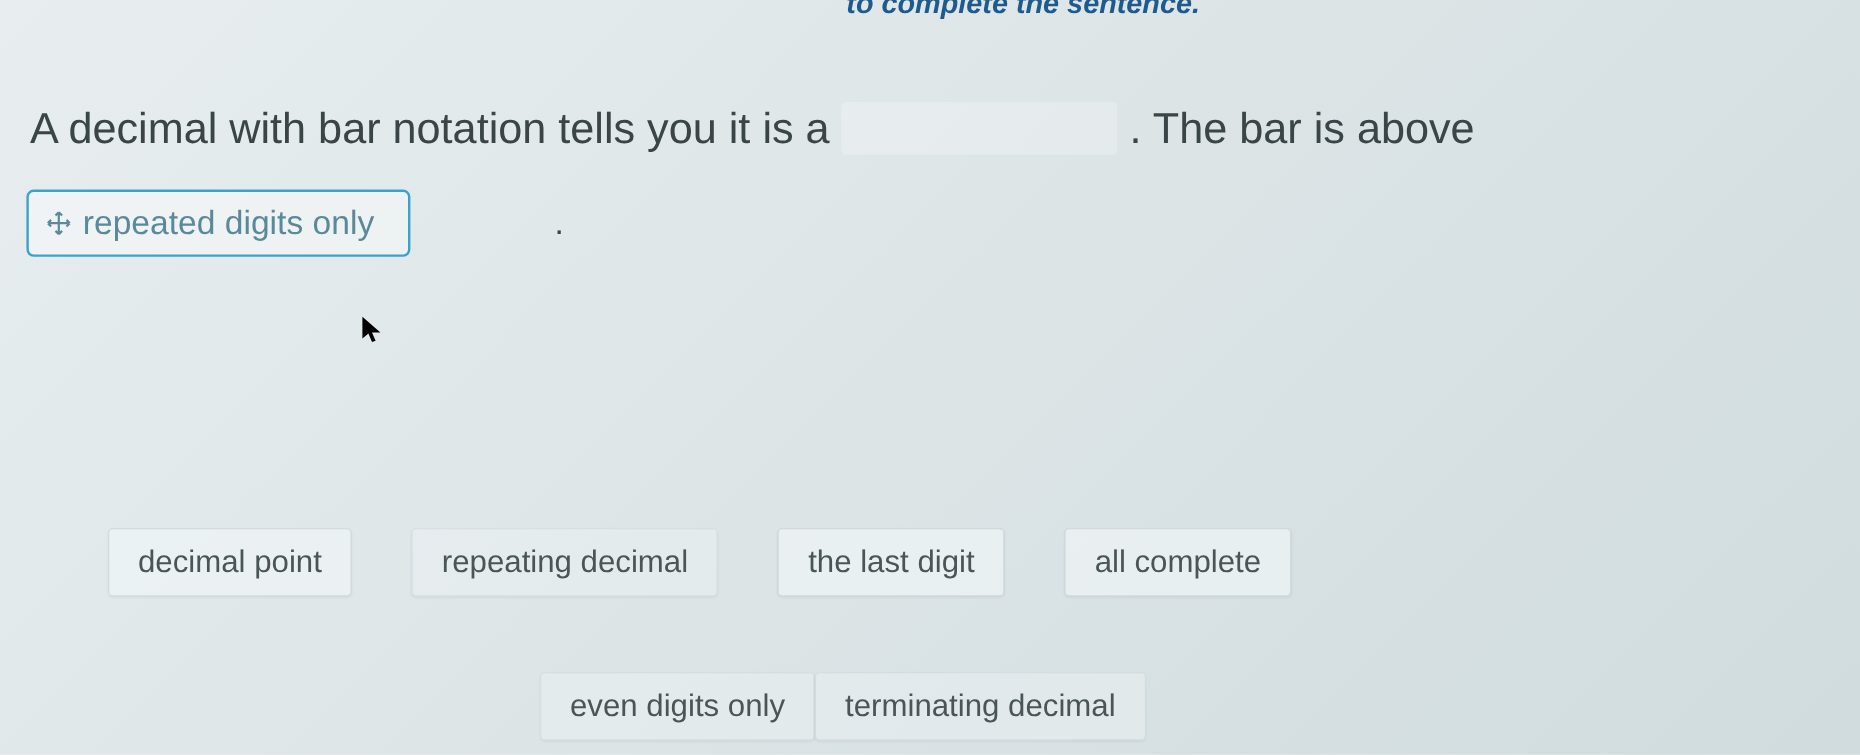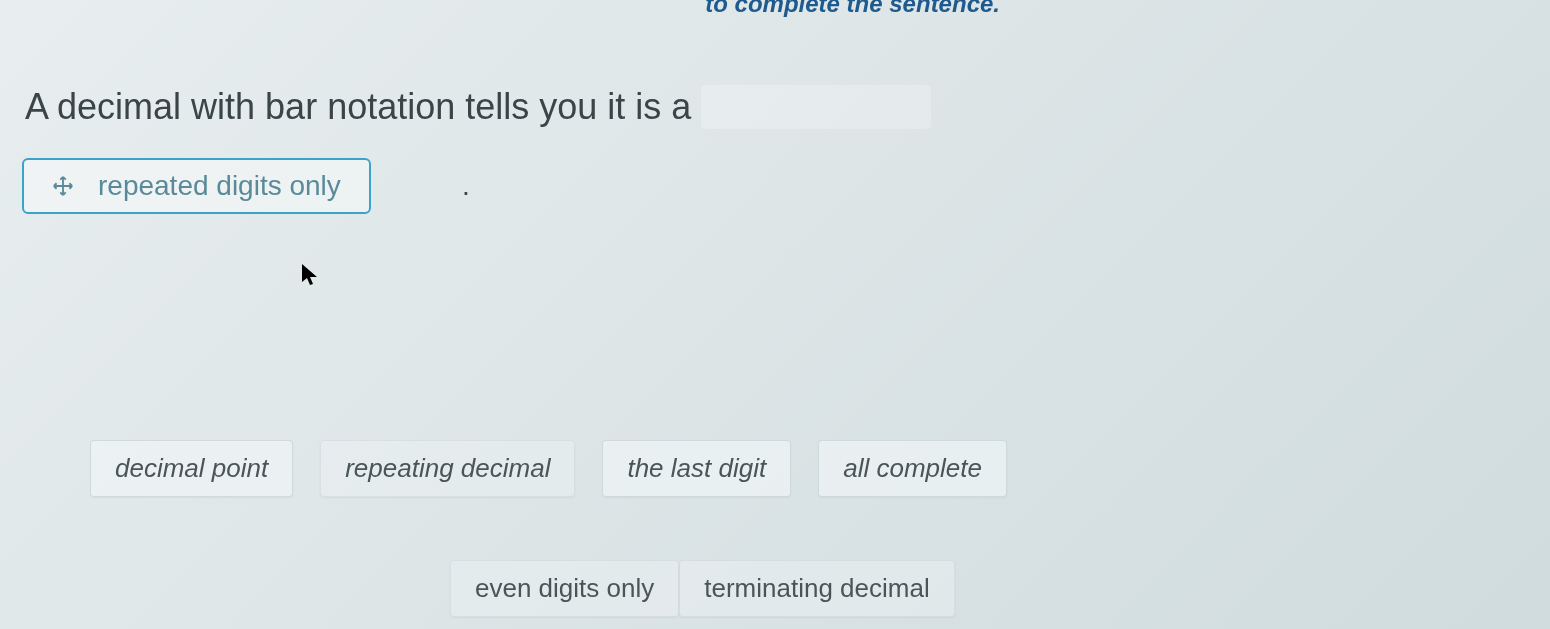--- a/index.html
+++ b/index.html
@@ -50,24 +50,24 @@
       border-radius: 4px;
       vertical-align: middle;
     }
     .placed-answer {
       position: absolute;
       top: 158px;
       left: 22px;
       border: 2px solid #3ba3c9;
       border-radius: 6px;
       background: rgba(255,255,255,0.4);
-      padding: 10px 28px 10px 28px;
+      padding: 10px 28px 10px 14px;
       display: flex;
       align-items: center;
-      gap: 24px;
+      gap: 9px;
       color: #5a8a9a;
       font-size: 28px;
       cursor: move;
     }
     .move-icon {
       color: #5a8a9a;
       font-size: 24px;
       display: inline-flex;
     }
     .period-after {
@@ -81,23 +81,22 @@
       position: absolute;
       top: 262px;
       left: 300px;
       color: #1a1a1a;
     }
     .options-row1 {
       position: absolute;
       top: 440px;
       left: 90px;
       display: flex;
-      gap: 27px;
+      gap: 50px;
       align-items: center;
-      font-style: italic;
     }
     .options-row2 {
       position: absolute;
       top: 560px;
       left: 450px;
       display: flex;
       align-items: center;
     }
     .option-tile {
       background: rgba(240, 245, 247, 0.7);
@@ -116,20 +115,21 @@
     }
   </style>
 </head>
 <body>
 
 <div class="instruction">to complete the sentence.</div>
 
 <div class="sentence-area">
   <span class="sentence-text">A decimal with bar notation tells you it is a</span>
   <span class="drop-zone"></span>
+  <span class="sentence-text">. The bar is above</span>
 </div>
 
 <div class="placed-answer">
   <span class="move-icon">
     <svg width="22" height="22" viewBox="0 0 24 24" fill="none" stroke="currentColor" stroke-width="2">
       <path d="M12 2 L12 22 M2 12 L22 12 M12 2 L9 5 M12 2 L15 5 M12 22 L9 19 M12 22 L15 19 M2 12 L5 9 M2 12 L5 15 M22 12 L19 9 M22 12 L19 15"></path>
     </svg>
   </span>
   <span>repeated digits only</span>
 </div>

